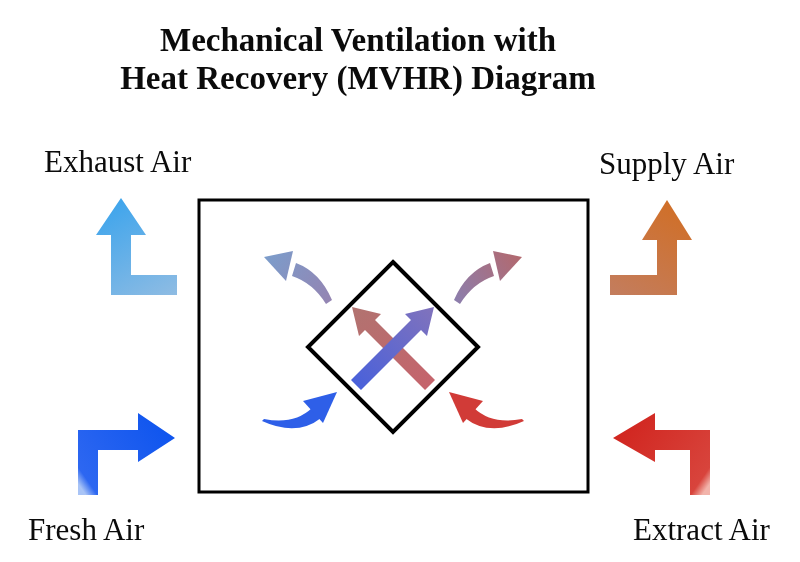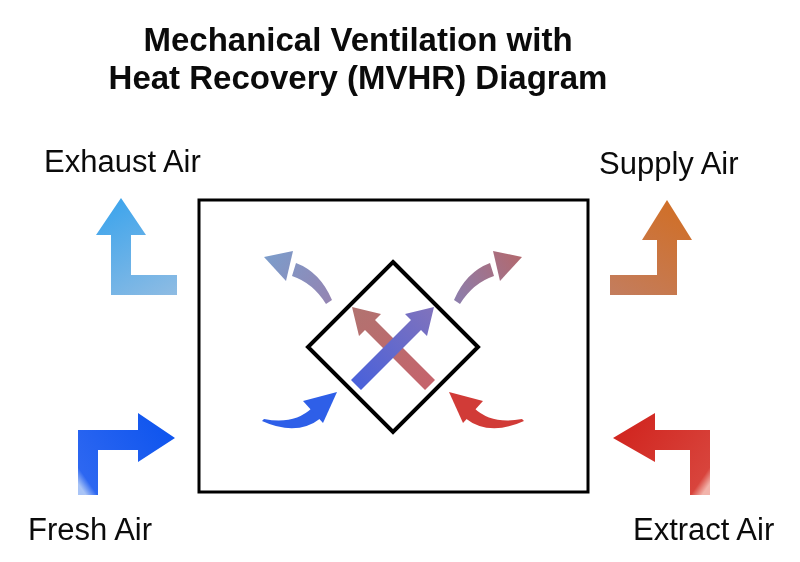--- a/index.html
+++ b/index.html
@@ -2,21 +2,21 @@
 <html><head>
 <meta charset="utf-8">
 <style>
   html, body { margin: 0; padding: 0; background: #ffffff; }
   .canvas {
     position: relative;
     width: 800px;
     height: 562px;
     background: #ffffff;
     overflow: hidden;
-    font-family: Liberation Sans, sans-serif;
+    font-family: Liberation Serif, serif;
   }
   svg text { fill: #0b0b0b; }
   .title-text { font-size: 33px; font-weight: bold; }
   .label-text { font-size: 31px; font-weight: normal; }
 </style>
 </head>
 <body>
 
 <div class="canvas">
   <svg width="800" height="562" viewBox="0 0 800 562" xmlns="http://www.w3.org/2000/svg">

